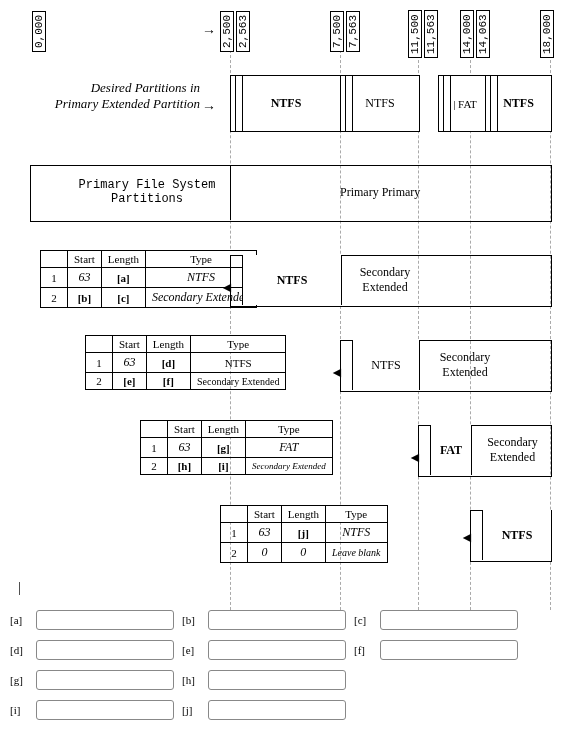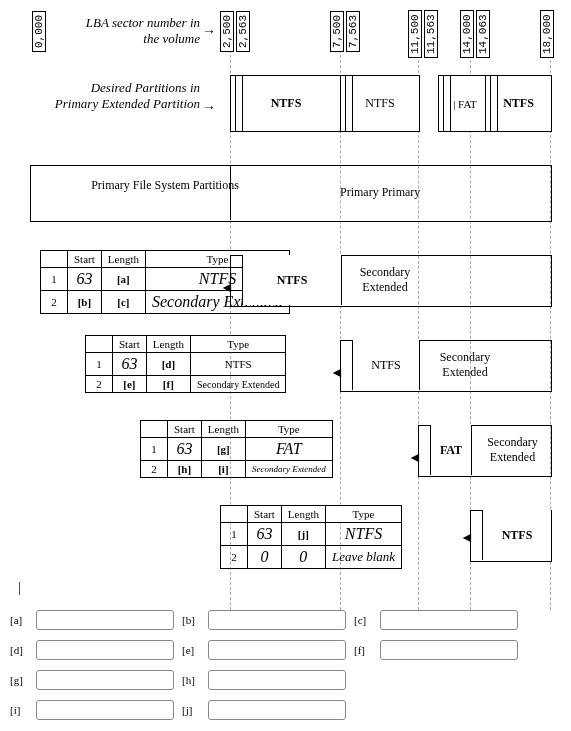--- a/index.html
+++ b/index.html
@@ -82,21 +82,21 @@
   }
   table.ptable th {
     font-weight: normal;
     background: #fff;
   }
   table.ptable .idx {
     width: 14px;
   }
   .italic {
     font-style: italic;
-    font-size: 16px;
+    font-size: 12px;
   }
   
   .vline {
     position: absolute;
     border-left: 1px dashed #aaa;
     top: 40px;
   }
   
   .answers {
     margin-top: 0px;
@@ -129,23 +129,20 @@
 <div class="diagram">
 
   <div class="vline" style="left:220px; height:560px;"></div>
   <div class="vline" style="left:330px; height:560px;"></div>
   <div class="vline" style="left:408px; height:560px;"></div>
   <div class="vline" style="left:460px; height:560px;"></div>
   <div class="vline" style="left:540px; height:560px;"></div>
 
   <div class="tick" style="left:22px; top:42px;">0,000</div>
 
-  <div style="position:absolute; left:60px; top:5px; width:130px;" class="label-italic">
-    <span>LBA sector number in the volume</span>
-  </div>
   <div class="arrow-right" style="left:192px; top:12px;">→</div>
 
   <div class="tick" style="left:210px; top:42px;">2,500</div>
   <div class="tick" style="left:226px; top:42px;">2,563</div>
 
   <div class="tick" style="left:320px; top:42px;">7,500</div>
   <div class="tick" style="left:336px; top:42px;">7,563</div>
 
   <div class="tick" style="left:398px; top:48px;">11,500</div>
   <div class="tick" style="left:414px; top:48px;">11,563</div>
@@ -171,21 +168,21 @@
   <div class="pbox" style="left:428px; top:65px; width:52px; height:55px;">
     <div class="bar"></div>
     <span style="font-size:11px;">| <span>FAT</span></span>
   </div>
   <div class="pbox" style="left:475px; top:65px; width:65px; height:55px;">
     <div class="bar"></div>
     <b>NTFS</b>
   </div>
 
   <div class="big-outline" style="left:20px; top:155px; width:520px; height:55px;"></div>
-  <div style="position:absolute; left:80px; top:168px; width:150px; text-align:center; font-size:12px;">Primary File System Partitions</div>
+  <div style="position:absolute; left:62px; top:168px; width:150px; text-align:center; font-size:12px;font-family:Liberation Mono, monospace;">Primary File System Partitions</div>
   <div style="position:absolute; left:330px; top:175px; font-size:12px;">Primary Primary</div>
   <div style="position:absolute; left:220px; top:155px; height:55px; border-left:1px solid #000;"></div>
 
   <table class="ptable" style="left:30px; top:240px;">
     <tbody>
         <tr>
           <th class="idx"></th>
           <th>Start</th>
           <th>Length</th>
           <th>Type</th>
@@ -280,21 +277,21 @@
     <tr>
           <td>1</td>
           <td class="italic">63</td>
           <td><b>[j]</b></td>
           <td class="italic">NTFS</td>
         </tr>
     <tr>
           <td>2</td>
           <td class="italic">0</td>
           <td class="italic">0</td>
-          <td class="italic" style="font-size:13px;">Leave blank</td>
+          <td class="italic" style="font-size:10px;">Leave blank</td>
         </tr>
   </tbody>
     </table>
   <div class="arrow-left" style="left:450px; top:520px;">◄</div>
   <div class="big-outline" style="left:460px; top:500px; width:80px; height:50px;"></div>
   <div class="pbox" style="left:472px; top:500px; width:68px; height:50px; border-top:none; border-bottom:none; border-right:none;">
     <b>NTFS</b>
   </div>
 
   <span class="cursor" style="position:absolute; left:8px; top:570px;">|</span>

